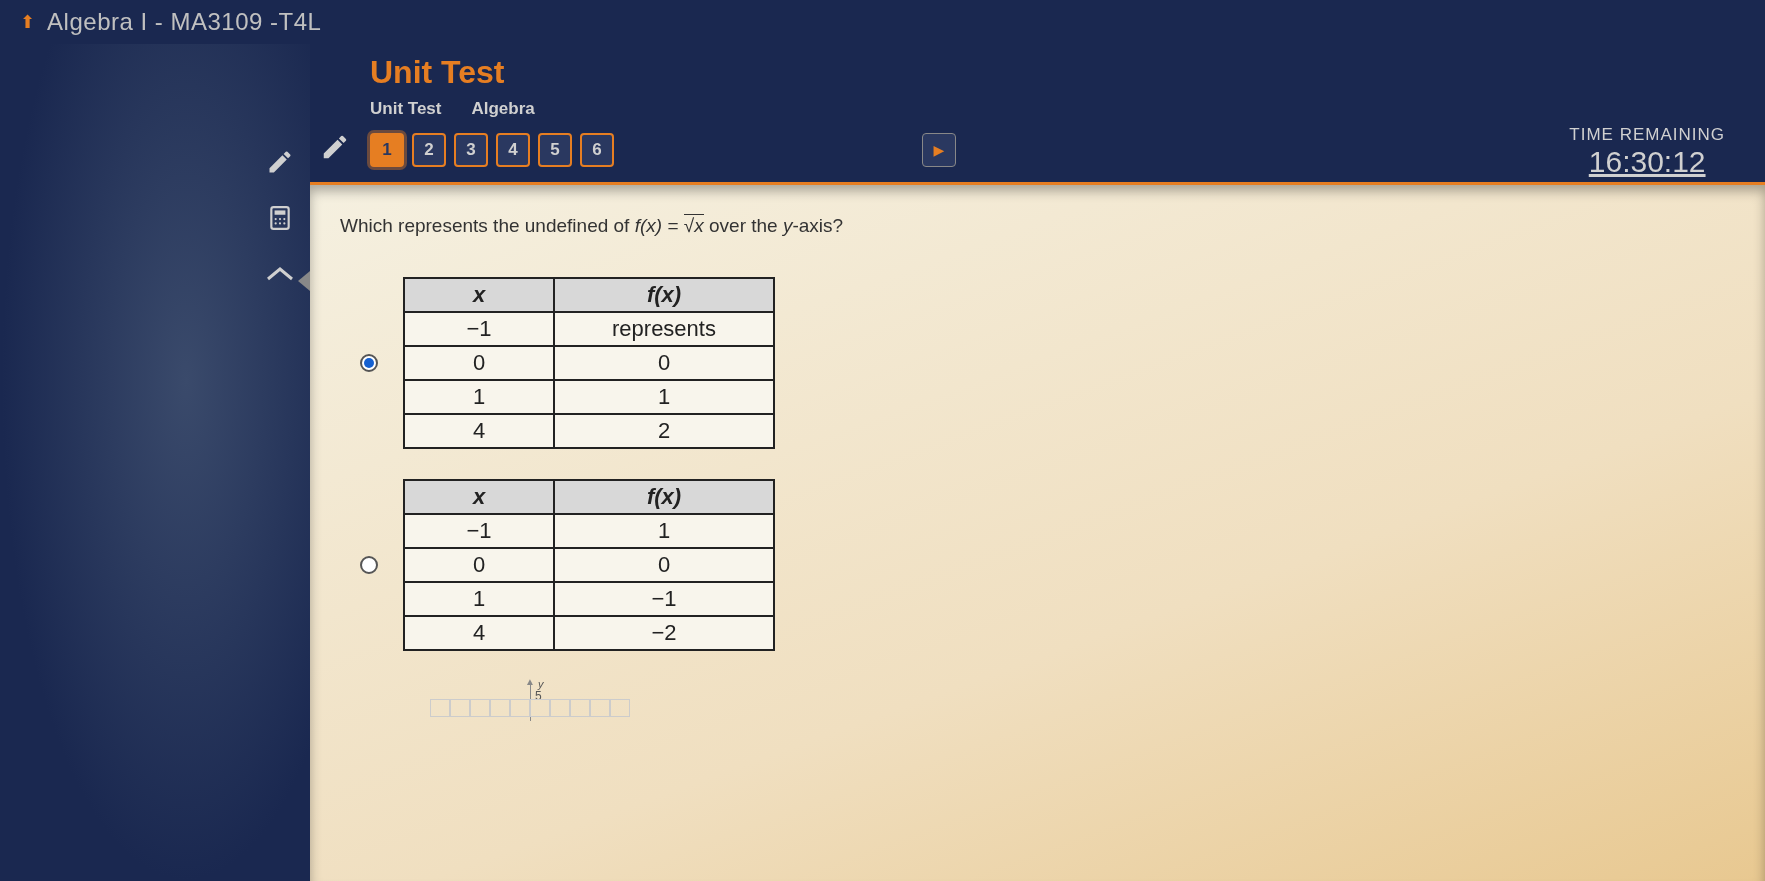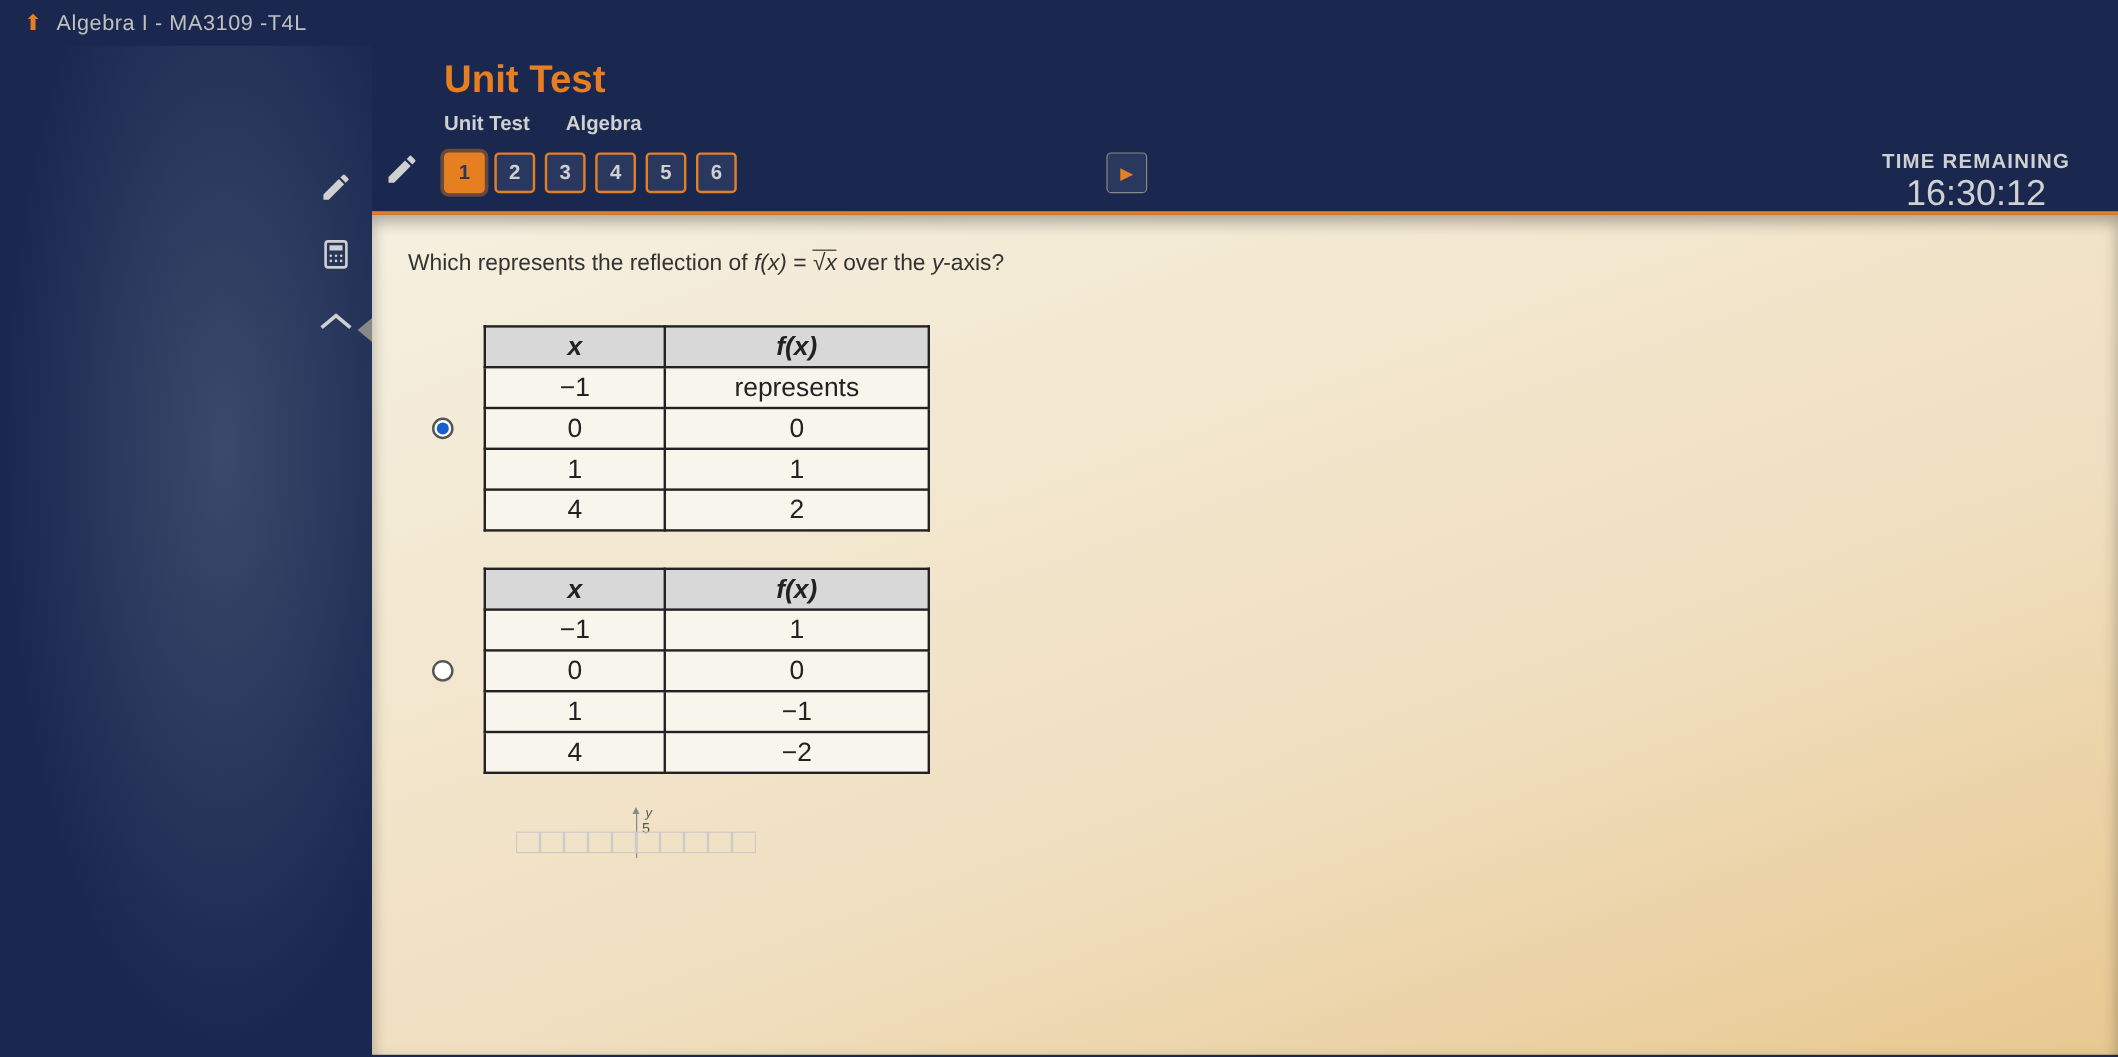--- a/index.html
+++ b/index.html
@@ -17,21 +17,21 @@
       display: flex;
       align-items: center;
       gap: 12px;
     }
     .home-icon {
       color: #e67e22;
       font-size: 18px;
     }
     .course-title {
       color: #c0c0c0;
-      font-size: 18px;
+      font-size: 24px;
       letter-spacing: 0.5px;
     }
     .main-area {
       display: flex;
       height: calc(100% - 40px);
     }
     .left-sidebar {
       width: 310px;
       background: radial-gradient(ellipse at 60% 40%, #3a4a6b 0%, #1a2850 70%);
       display: flex;
@@ -125,24 +125,24 @@
     .timer-block {
       position: absolute;
       right: 40px;
       top: 125px;
       text-align: center;
       color: #d0d0d0;
     }
     .timer-label {
       font-size: 17px;
       letter-spacing: 1px;
-      font-weight: bold;
     }
     .timer-value {
       font-size: 30px;
+      text-decoration: underline;
     }
     .question-panel {
       background: linear-gradient(160deg, #f5f0e0 0%, #f0dfc0 60%, #e8c890 100%);
       flex: 1;
       padding: 30px 30px 0 30px;
       border-top: 3px solid #e67e22;
       position: relative;
       box-shadow: inset 0 6px 12px rgba(0,0,0,0.3);
     }
     .corner-tri {
@@ -313,21 +313,21 @@
     </div>
 
     <div class="timer-block">
       <div class="timer-label">TIME REMAINING</div>
       <div class="timer-value">16:30:12</div>
     </div>
 
     <div class="question-panel">
       <div class="corner-tri"></div>
       <div class="question-text">
-        <span>Which represents the reflection of </span><span class="ital">f(x)</span><span> = </span><span style="border-top:1.5px solid #333;padding-top:0px;">√</span><span class="ital" style="border-top:1.5px solid #333;">x</span><span> over the </span><span class="ital">y</span><span>-axis?</span>
+        <span>Which represents the undefined of </span><span class="ital">f(x)</span><span> = </span><span style="border-top:1.5px solid #333;padding-top:0px;">√</span><span class="ital" style="border-top:1.5px solid #333;">x</span><span> over the </span><span class="ital">y</span><span>-axis?</span>
       </div>
 
       <div class="option-row">
         <div class="radio selected"></div>
         <table class="data-tbl">
           <tbody>
               <tr>
                 <th class="col-x">x</th>
                 <th class="col-fx">f(x)</th>
               </tr>

